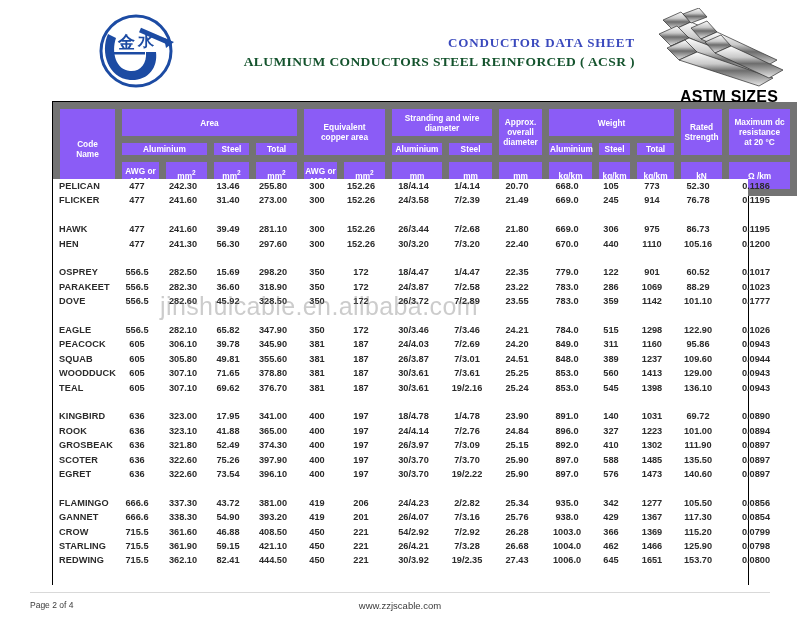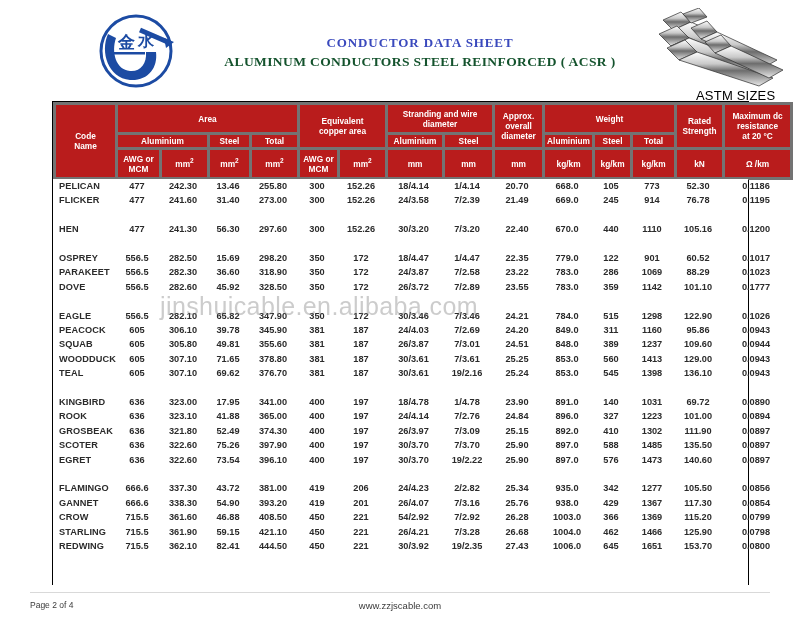--- a/index.html
+++ b/index.html
@@ -15,39 +15,39 @@
   #header{
     position:absolute;left:0;top:0;width:800px;height:98px;
   }
   #logo-wrap{
     position:absolute;left:78px;top:12px;width:120px;height:78px;
   }
   #logo-wrap svg{display:block;}
 
   #title-block{
     position:absolute;left:205px;top:33px;width:430px;
-    text-align:center;
+    text-align:right;
   }
   .title-1{
     font-size:13px;font-weight:bold;color:#3a49bd;
     letter-spacing:.9px;line-height:19px;white-space:nowrap;
     font-family:"Liberation Serif", serif;
   }
   .title-2{
     font-size:13.5px;font-weight:bold;color:#14532d;
     letter-spacing:.4px;line-height:19px;white-space:nowrap;
     font-family:"Liberation Serif", serif;
   }
 
   #conductor-art{
     position:absolute;left:645px;top:8px;width:150px;height:82px;
   }
   #astm-label{
-    position:absolute;left:696px;top:88px;
-    font-size:13px;font-weight:normal;color:#000;
+    position:absolute;left:680px;top:88px;
+    font-size:16px;font-weight:bold;color:#000;
     letter-spacing:.2px;white-space:nowrap;
   }
 
   
   #sheet{
     position:absolute;left:52px;top:101px;width:697px;height:484px;
     background:#000000;
     border:1px solid #000;
     box-sizing:border-box;
   }
@@ -64,22 +64,22 @@
     width:697px;
   }
 
   
   #hdr-tbl{
     position:absolute;left:0;top:0;width:697px;
     background:#000;
   }
   #hdr-tbl th{
     color:#ffffff;
-    background:#b91c1c;
-    border:3px solid #737373;
+    background:#8b5cf6;
+    border:7px solid #737373;
     font-size:8.3px;
     font-weight:bold;
     line-height:10px;
     padding:1px 1px;
     text-align:center;
     vertical-align:middle;
     letter-spacing:0px;
   }
   #hdr-tbl th.tall{height:25px;}
   sup{font-size:6.5px;vertical-align:super;line-height:0;}
@@ -321,20 +321,37 @@
             <td>669.0</td>
             <td>245</td>
             <td>914</td>
             <td>76.78</td>
             <td>0.1195</td>
           </tr>
           <tr class="spacer">
             <td colspan="15"></td>
           </tr>
           <tr>
+            <td class="name">HAWK</td>
+            <td>477</td>
+            <td>241.60</td>
+            <td>39.49</td>
+            <td>281.10</td>
+            <td>300</td>
+            <td>152.26</td>
+            <td>26/3.44</td>
+            <td>7/2.68</td>
+            <td>21.80</td>
+            <td>669.0</td>
+            <td>306</td>
+            <td>975</td>
+            <td>86.73</td>
+            <td>0.1195</td>
+          </tr>
+          <tr>
             <td class="name">HEN</td>
             <td>477</td>
             <td>241.30</td>
             <td>56.30</td>
             <td>297.60</td>
             <td>300</td>
             <td>152.26</td>
             <td>30/3.20</td>
             <td>7/3.20</td>
             <td>22.40</td>

